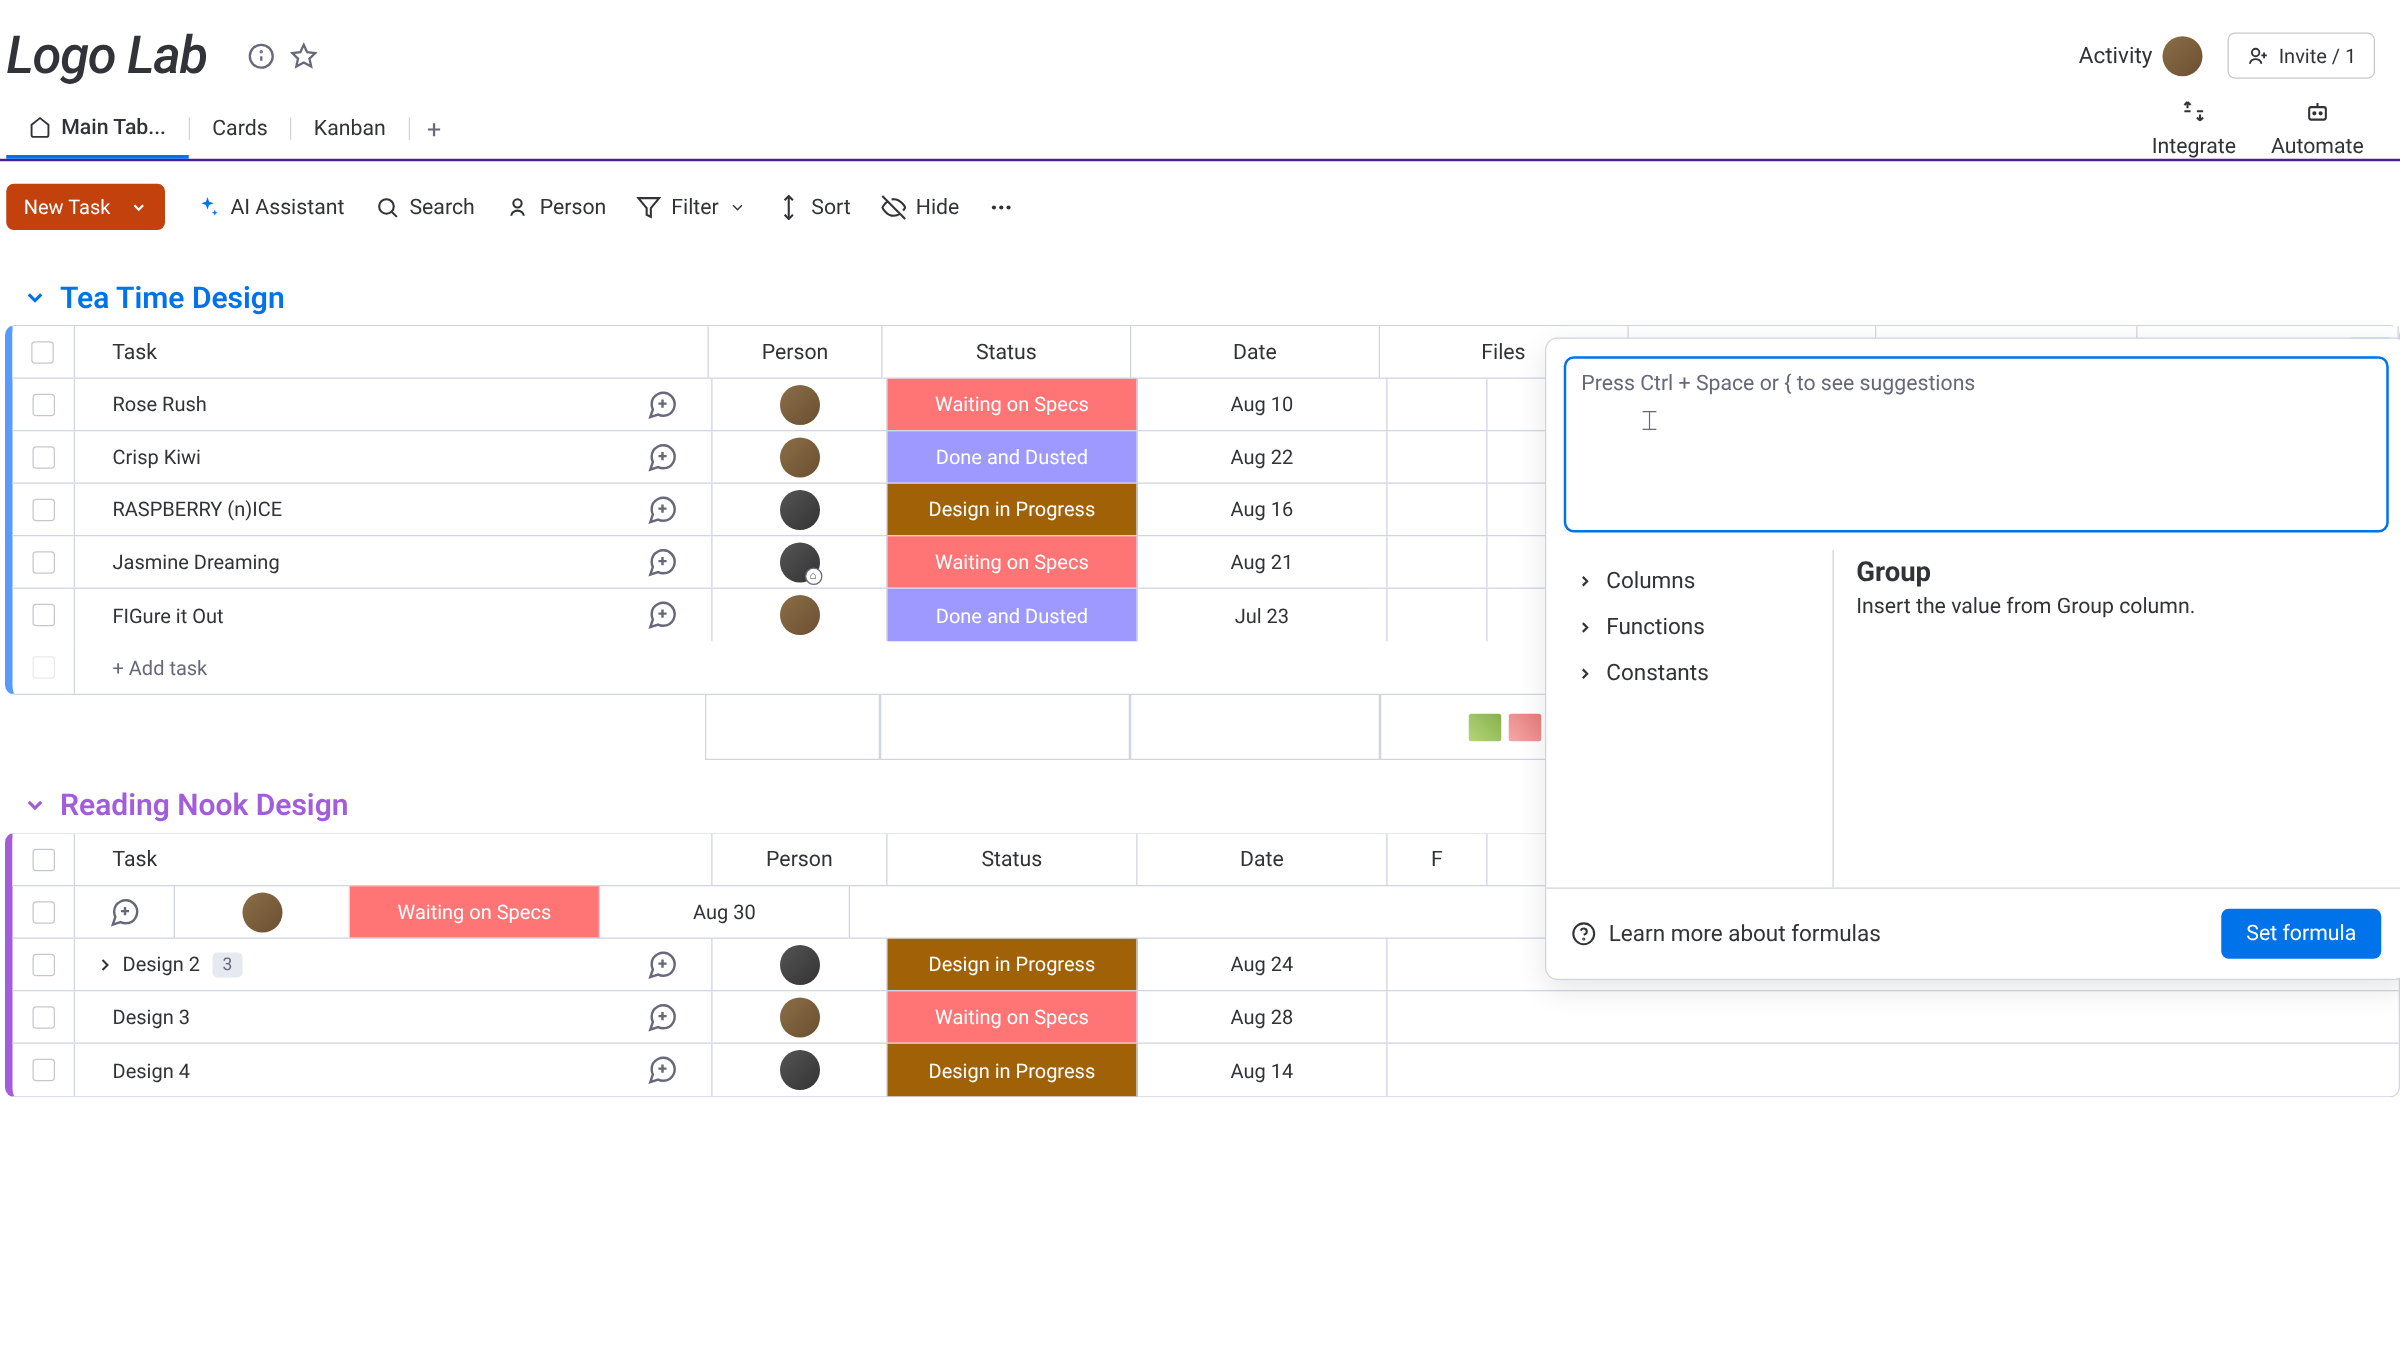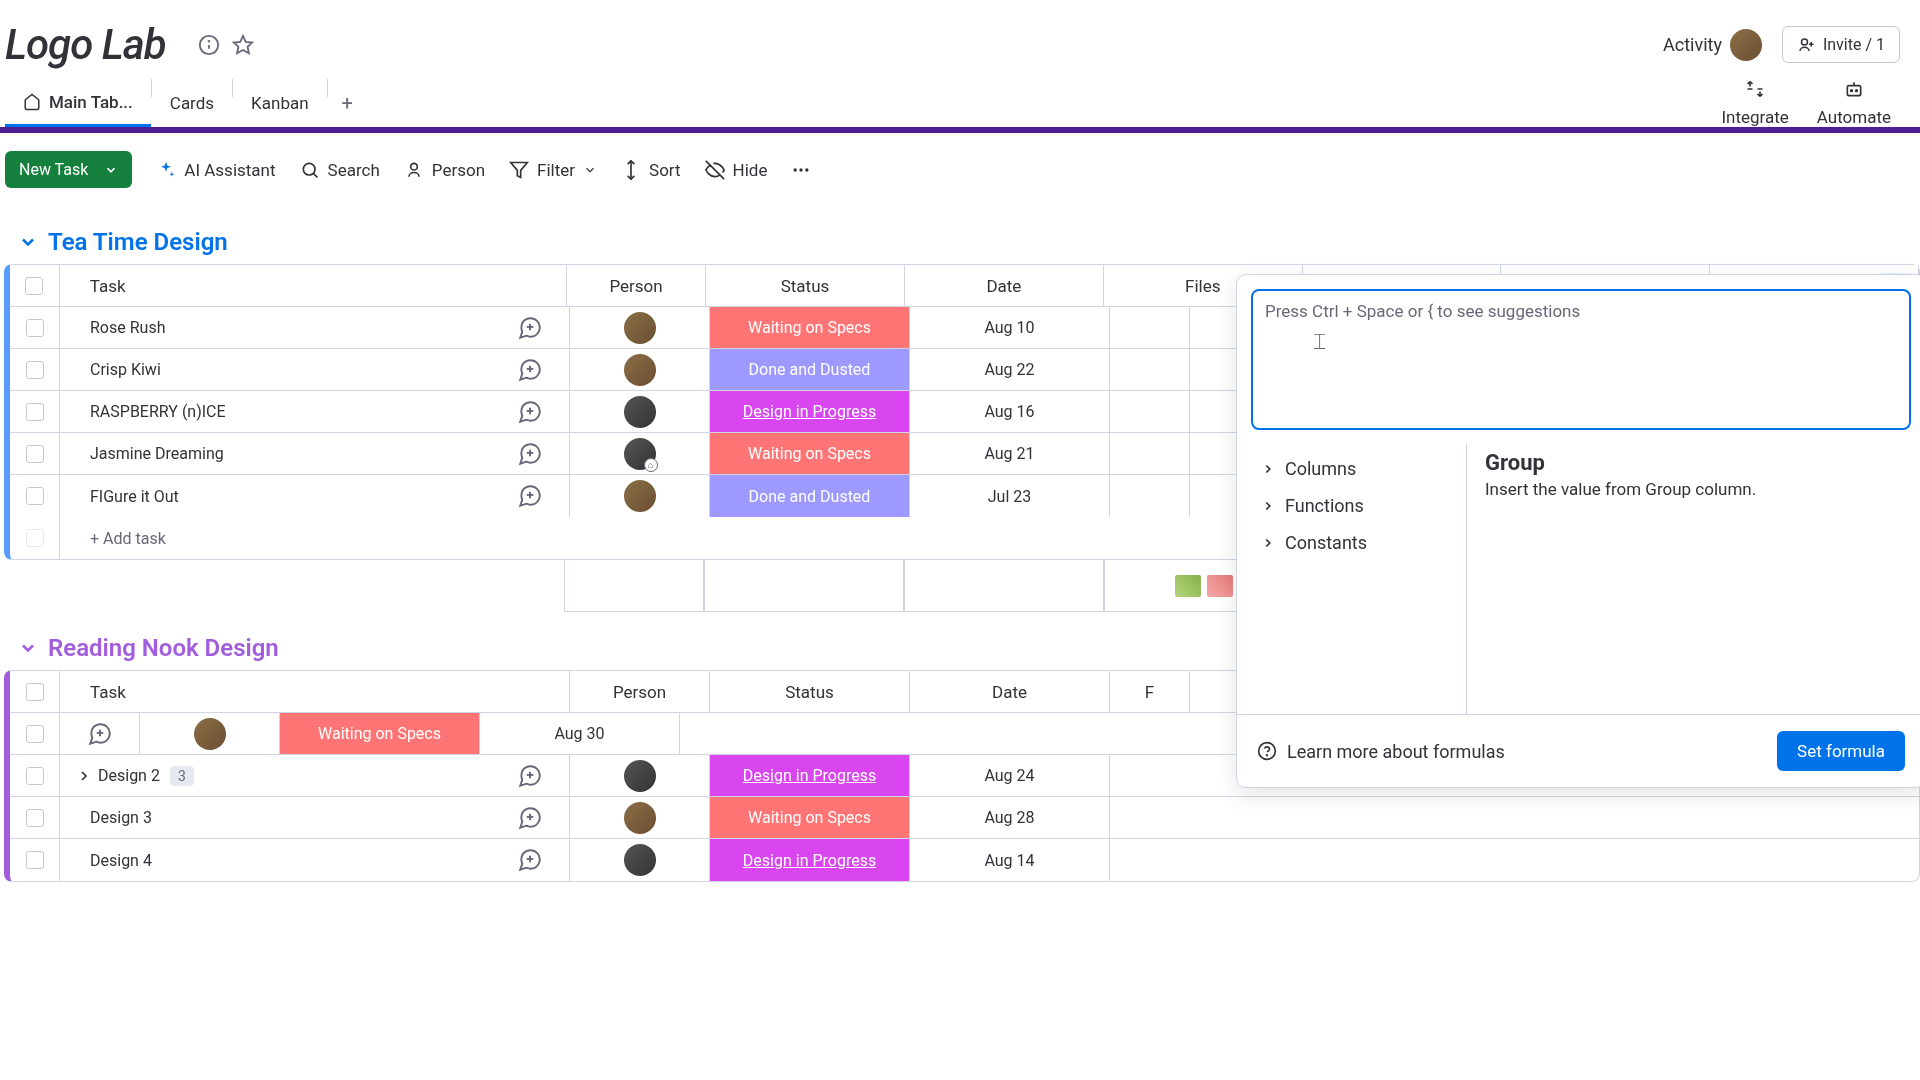--- a/index.html
+++ b/index.html
@@ -4,29 +4,29 @@
 <style>
 * { margin: 0; padding: 0; box-sizing: border-box; font-family: -apple-system, BlinkMacSystemFont, "Segoe UI", Roboto, sans-serif; }
 body { background: #fff; color: #323338; font-size: 14px; width: 1920px; height: 1080px; transform-origin: top left; }
 .header { display: flex; align-items: center; padding: 20px 20px 10px 5px; }
 .title { font-size: 42px; font-weight: 500; color: #323338; margin-right: 32px; letter-spacing: -1px; font-style: italic; }
 .header-icon { width: 22px; height: 22px; color: #676879; margin-right: 12px; cursor: pointer; }
 .header-spacer { flex: 1; }
 .activity { font-size: 18px; color: #323338; margin-right: 8px; }
 .avatar { width: 32px; height: 32px; border-radius: 50%; background: linear-gradient(135deg,#8b6f47,#6b4e31); display: inline-block; }
 .invite-btn { display: flex; align-items: center; gap: 8px; border: 1px solid #c5c7d0; border-radius: 6px; padding: 8px 14px; margin-left: 20px; font-size: 16px; cursor: pointer; }
-.tabs { display: flex; border-bottom: 6px solid #4c1d95; padding: 0 5px; }
+.tabs { display: flex; align-items: center; border-bottom: 2px solid #4c1d95; padding: 0 5px; }
 .tab { display: flex; align-items: center; gap: 8px; padding: 12px 18px; cursor: pointer; font-size: 17px; color: #323338; }
 .tab.active { border-bottom: 3px solid #0073ea; color: #323338; font-weight: 500; }
 .tab-divider { width: 1px; height: 18px; background: #d0d4e4; }
 .tab-add { padding: 12px 14px; font-size: 20px; color: #676879; cursor: pointer; }
 .tabs-right { margin-left: auto; display: flex; gap: 28px; padding-right: 24px; }
 .tabs-right-item { display: flex; align-items: center; gap: 8px; font-size: 17px; cursor: pointer; flex-direction: column; }
 .toolbar { display: flex; align-items: center; gap: 24px; padding: 18px 5px; }
-.new-task-btn { background: #15803d; color: #fff; border-radius: 6px; padding: 9px 14px; font-size: 16px; display: flex; align-items: center; gap: 10px; cursor: pointer; }
+.new-task-btn { background: #c2410c; color: #fff; border-radius: 6px; padding: 9px 14px; font-size: 16px; display: flex; align-items: center; gap: 10px; cursor: pointer; }
 .new-task-btn .chev { margin-left: 6px; }
 .toolbar-item { display: flex; align-items: center; gap: 8px; font-size: 17px; color: #323338; cursor: pointer; }
 .ai-icon { color: #0073ea; }
 .group-header { display: flex; align-items: center; gap: 10px; padding: 22px 18px 8px; }
 .group-title { font-size: 24px; font-weight: 600; }
 .group-title.blue { color: #0073ea; }
 .group-title.purple { color: #a25ddc; }
 .chev-down { color: inherit; }
 .table { border: 1px solid #d0d4e4; border-radius: 8px; overflow: visible; margin-left: 4px; position: relative; }
 .table.blue { border-left: 6px solid #579bfc; }
@@ -43,21 +43,21 @@
 .cell.status { width: 200px; color: #fff; }
 .cell.date { width: 200px; }
 .cell.files { width: 200px; }
 .cell.dim { width: 200px; }
 .cell.short { width: 210px; }
 .cell.total { width: 210px; position: relative; }
 .thead .cell { color: #323338; font-size: 17px; }
 .checkbox-box { width: 18px; height: 18px; border: 1.5px solid #c5c7d0; border-radius: 3px; }
 .status-waiting { background: #ff7575; }
 .status-done { background: #9d99ff; }
-.status-progress { background: #d946ef; text-decoration: underline; }
+.status-progress { background: #a16207; }
 .person-avatar { width: 32px; height: 32px; border-radius: 50%; background: linear-gradient(135deg,#8b6f47,#6b4e31); position: relative; }
 .person-avatar.alt { background: linear-gradient(135deg,#555,#333); }
 .person-badge { position: absolute; bottom: -2px; right: -2px; width: 14px; height: 14px; border-radius: 50%; background: #fff; border: 1px solid #676879; display: flex; align-items: center; justify-content: center; font-size: 9px; }
 .add-task { color: #676879; font-size: 16px; padding-left: 30px; }
 .summary-row { display: flex; margin-left: 4px; }
 .summary-cell { border: 1px solid #d0d4e4; border-top: none; height: 52px; display: flex; align-items: center; justify-content: center; }
 .formula-popup { position: absolute; top: 10px; right: -6px; width: 690px; background: #fff; border: 1px solid #d0d4e4; border-radius: 10px; box-shadow: 0 8px 24px rgba(0,0,0,0.1); z-index: 100; }
 .formula-input { border: 2px solid #0073ea; border-radius: 8px; margin: 14px; height: 141px; padding: 10px 12px; color: #676879; font-size: 17px; position: relative; }
 .formula-input .cursor { position: absolute; top: 38px; left: 60px; font-size: 22px; }
 .formula-body { display: flex; min-height: 270px; }

